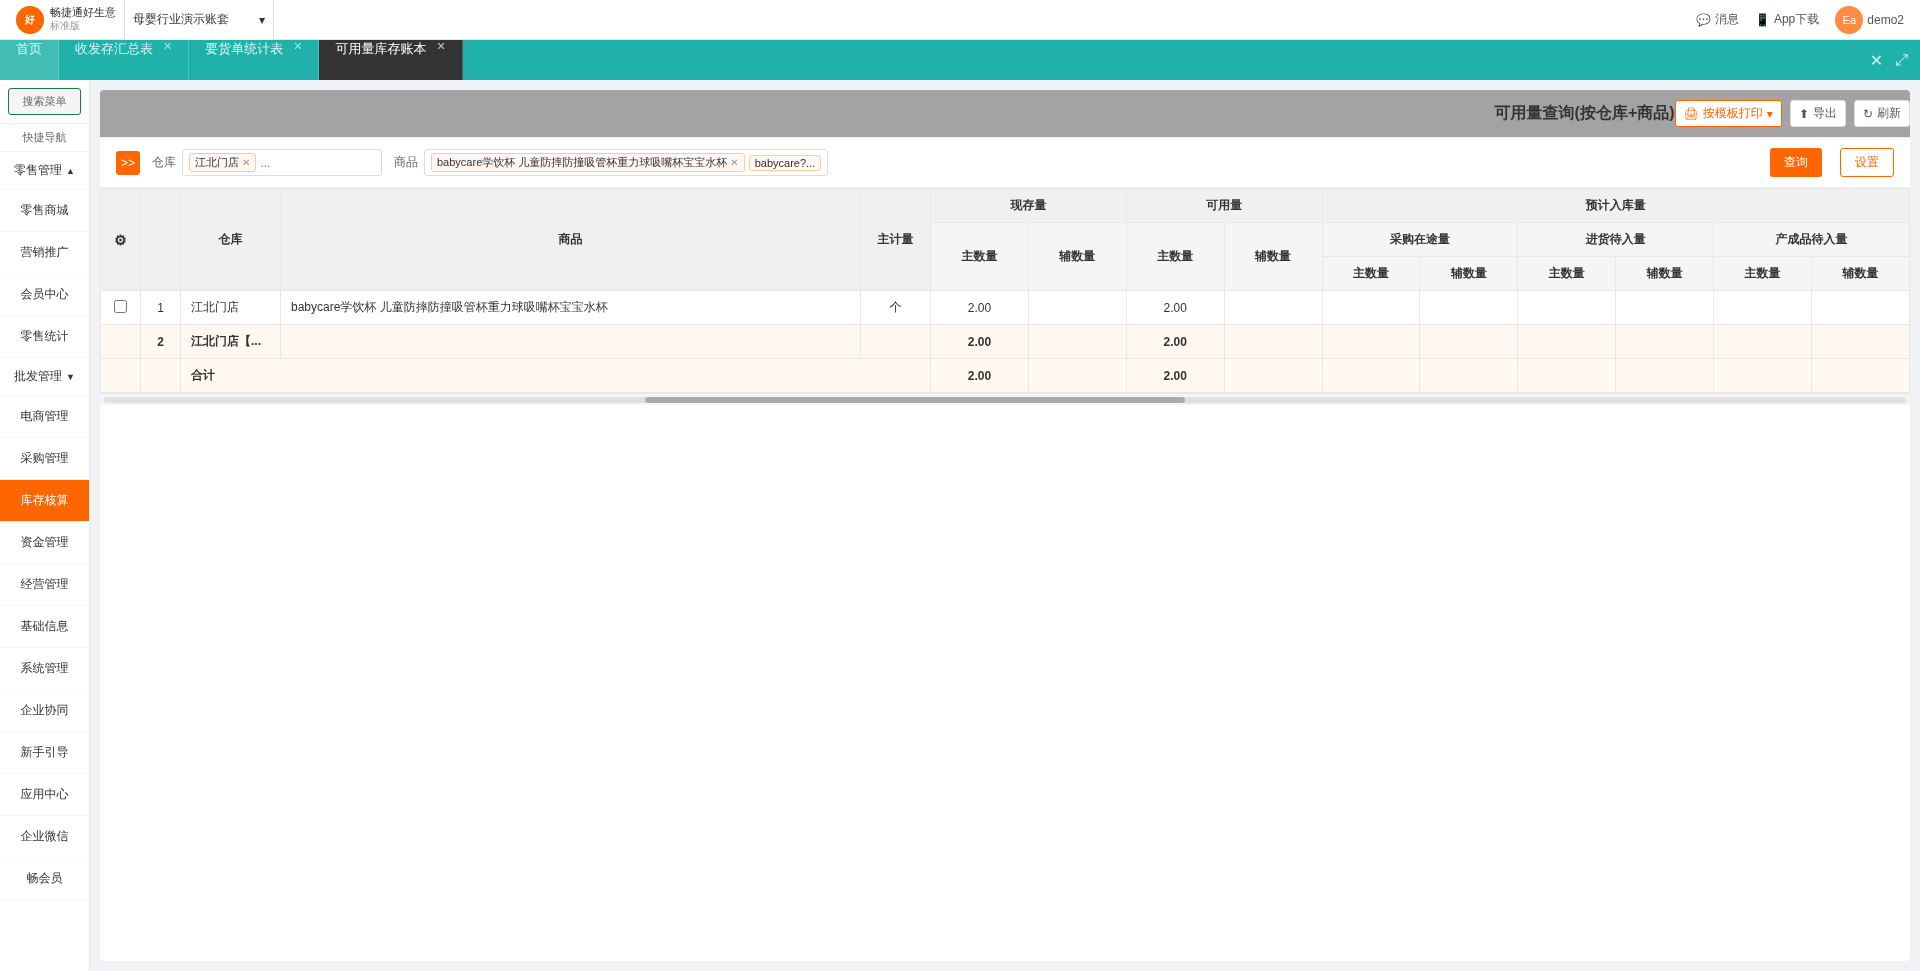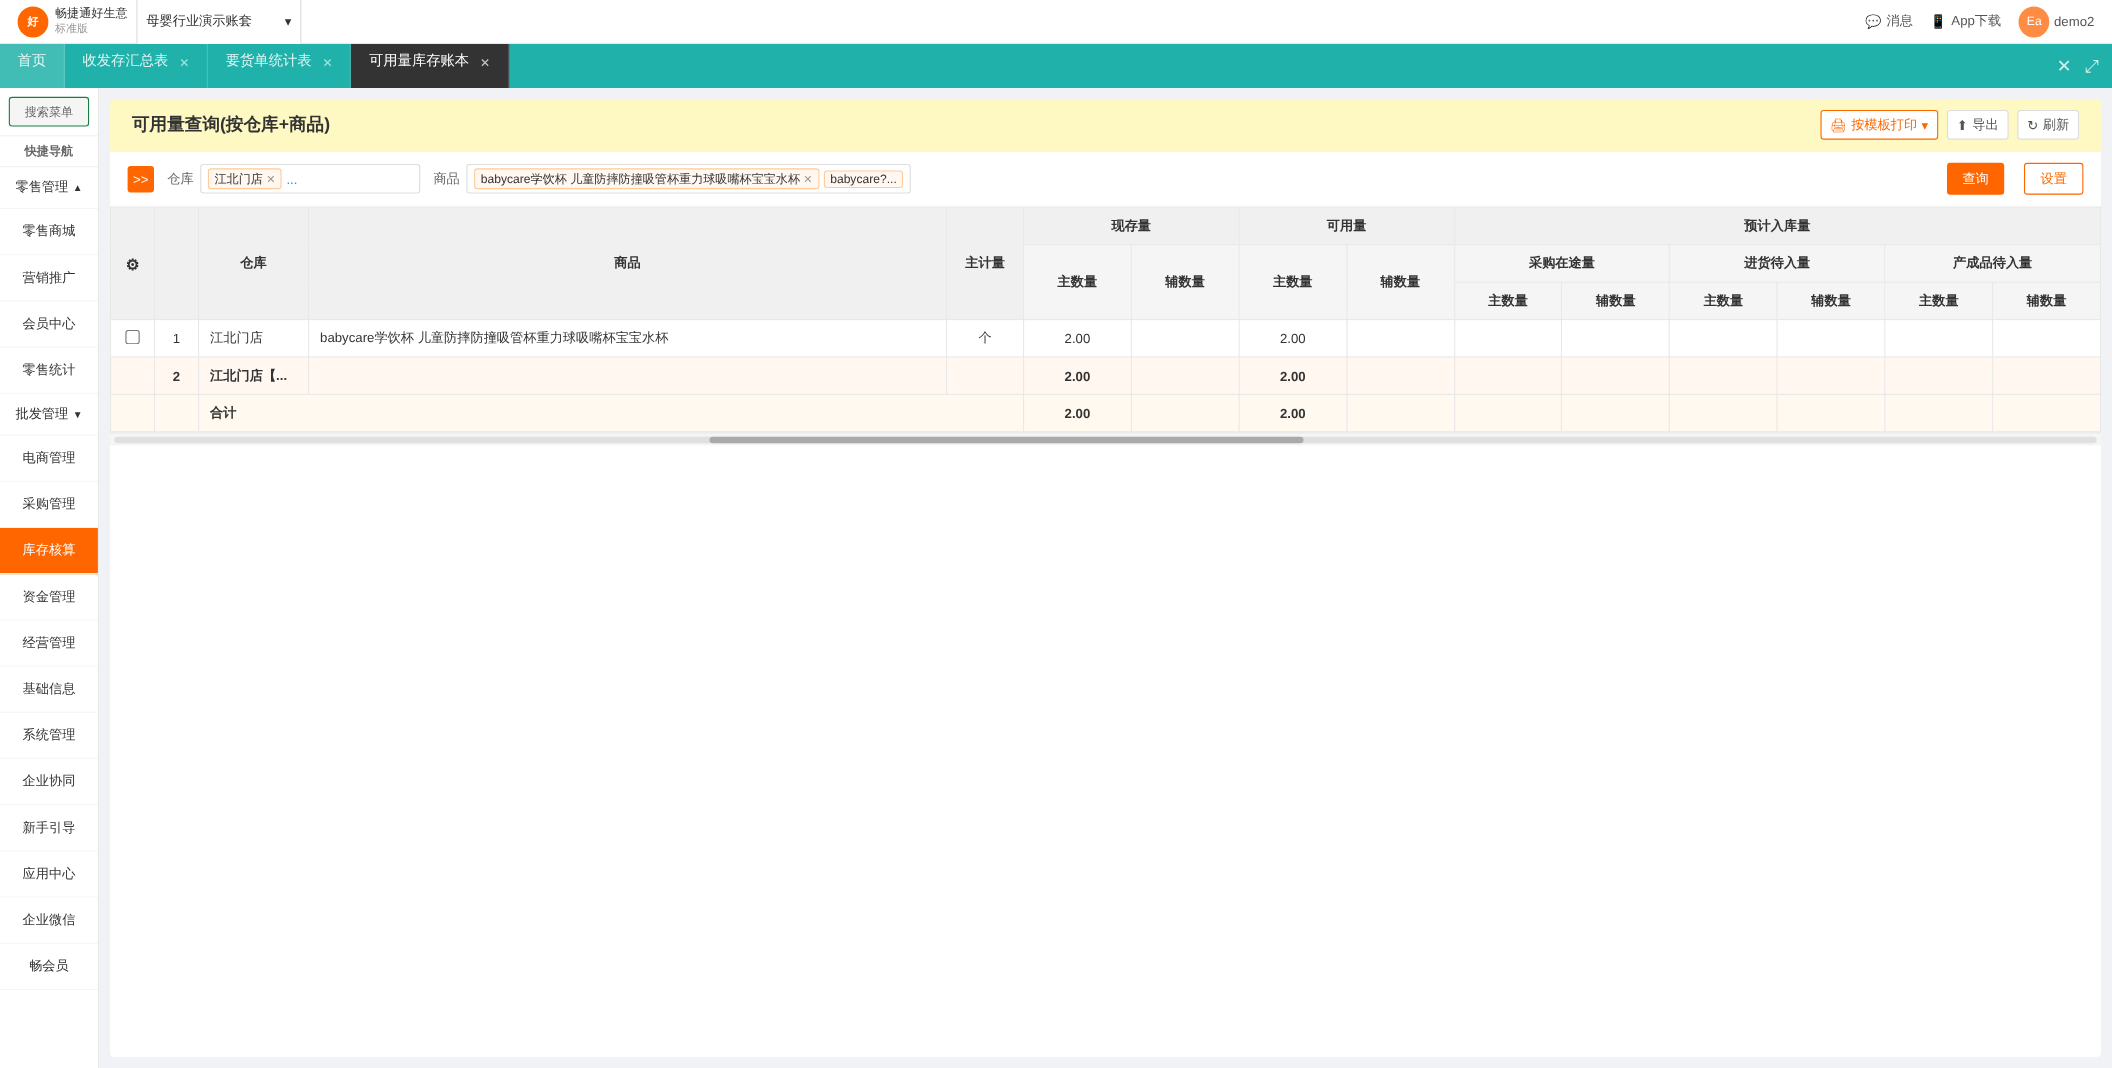--- a/index.html
+++ b/index.html
@@ -31,23 +31,23 @@
       height: 40px;
       background: #20b2aa;
       display: flex;
       align-items: center;
       padding: 0 0 0 0;
       flex-shrink: 0;
       gap: 0;
     }
     .nav-tab {
       height: 40px;
-      padding: 16px 16px;
-      display: flex;
-      align-items: flex-end;
+      padding: 0 16px;
+      display: flex;
+      align-items: flex-start;
       gap: 6px;
       cursor: pointer;
       font-size: 13px;
       color: rgba(255,255,255,0.85);
       border-right: 1px solid rgba(255,255,255,0.2);
       white-space: nowrap;
     }
     .nav-tab.active {
       background: #333;
       color: #fff;
@@ -65,21 +65,21 @@
       width: 90px;
       background: #fff;
       border-right: 1px solid #e8e8e8;
       display: flex;
       flex-direction: column;
       flex-shrink: 0;
       overflow-y: auto;
     }
     .sidebar-search { padding: 8px; border-bottom: 1px solid #f0f0f0; }
     .sidebar-search-btn { width: 100%; padding: 5px; background: #f5f5f5; border: 1px solid #15803d; border-radius: 3px; font-size: 11px; color: #666; cursor: pointer; text-align: center; }
-    .sidebar-nav-btn { padding: 6px; text-align: center; font-size: 11px; color: #666; cursor: pointer; border-bottom: 1px solid #f0f0f0; font-weight: bold; }
+    .sidebar-nav-btn { padding: 6px; text-align: center; font-size: 11px; color: #666; cursor: pointer; border-bottom: 1px solid #f0f0f0; }
     .sidebar-item {
       padding: 12px 4px;
       text-align: center;
       font-size: 12px;
       color: #333;
       cursor: pointer;
       border-bottom: 1px solid #f5f5f5;
       display: flex;
       flex-direction: column;
       align-items: center;
@@ -87,26 +87,26 @@
     }
     .sidebar-item.active { background: #ff6600; color: #fff; }
     .sidebar-item.has-arrow { flex-direction: row; justify-content: center; padding: 10px 8px; }
     .sidebar-item.has-arrow .arrow { font-size: 9px; margin-left: 2px; }
 
     
     .content-area { flex: 1; display: flex; flex-direction: column; overflow: hidden; background: #f0f2f5; padding: 10px; }
 
     
     .page-header {
-      background: #fef9c3;
-      padding: 10px 20px;
+      background: #a3a3a3;
+      padding: 10px 0;
       border-radius: 4px 4px 0 0;
       display: flex;
       align-items: center;
-      justify-content: space-between;
+      justify-content: flex-end;
       border-bottom: 1px solid #f0f0f0;
     }
     .page-title { font-size: 16px; font-weight: 600; color: #333; }
     .page-actions { display: flex; align-items: center; gap: 8px; }
     .action-btn { display: flex; align-items: center; gap: 4px; font-size: 12px; color: #555; cursor: pointer; padding: 4px 8px; border: 1px solid #ddd; border-radius: 3px; background: #fff; }
     .print-btn { color: #ff6600; border-color: #ff6600; }
 
     
     .filter-bar {
       background: #fff;

